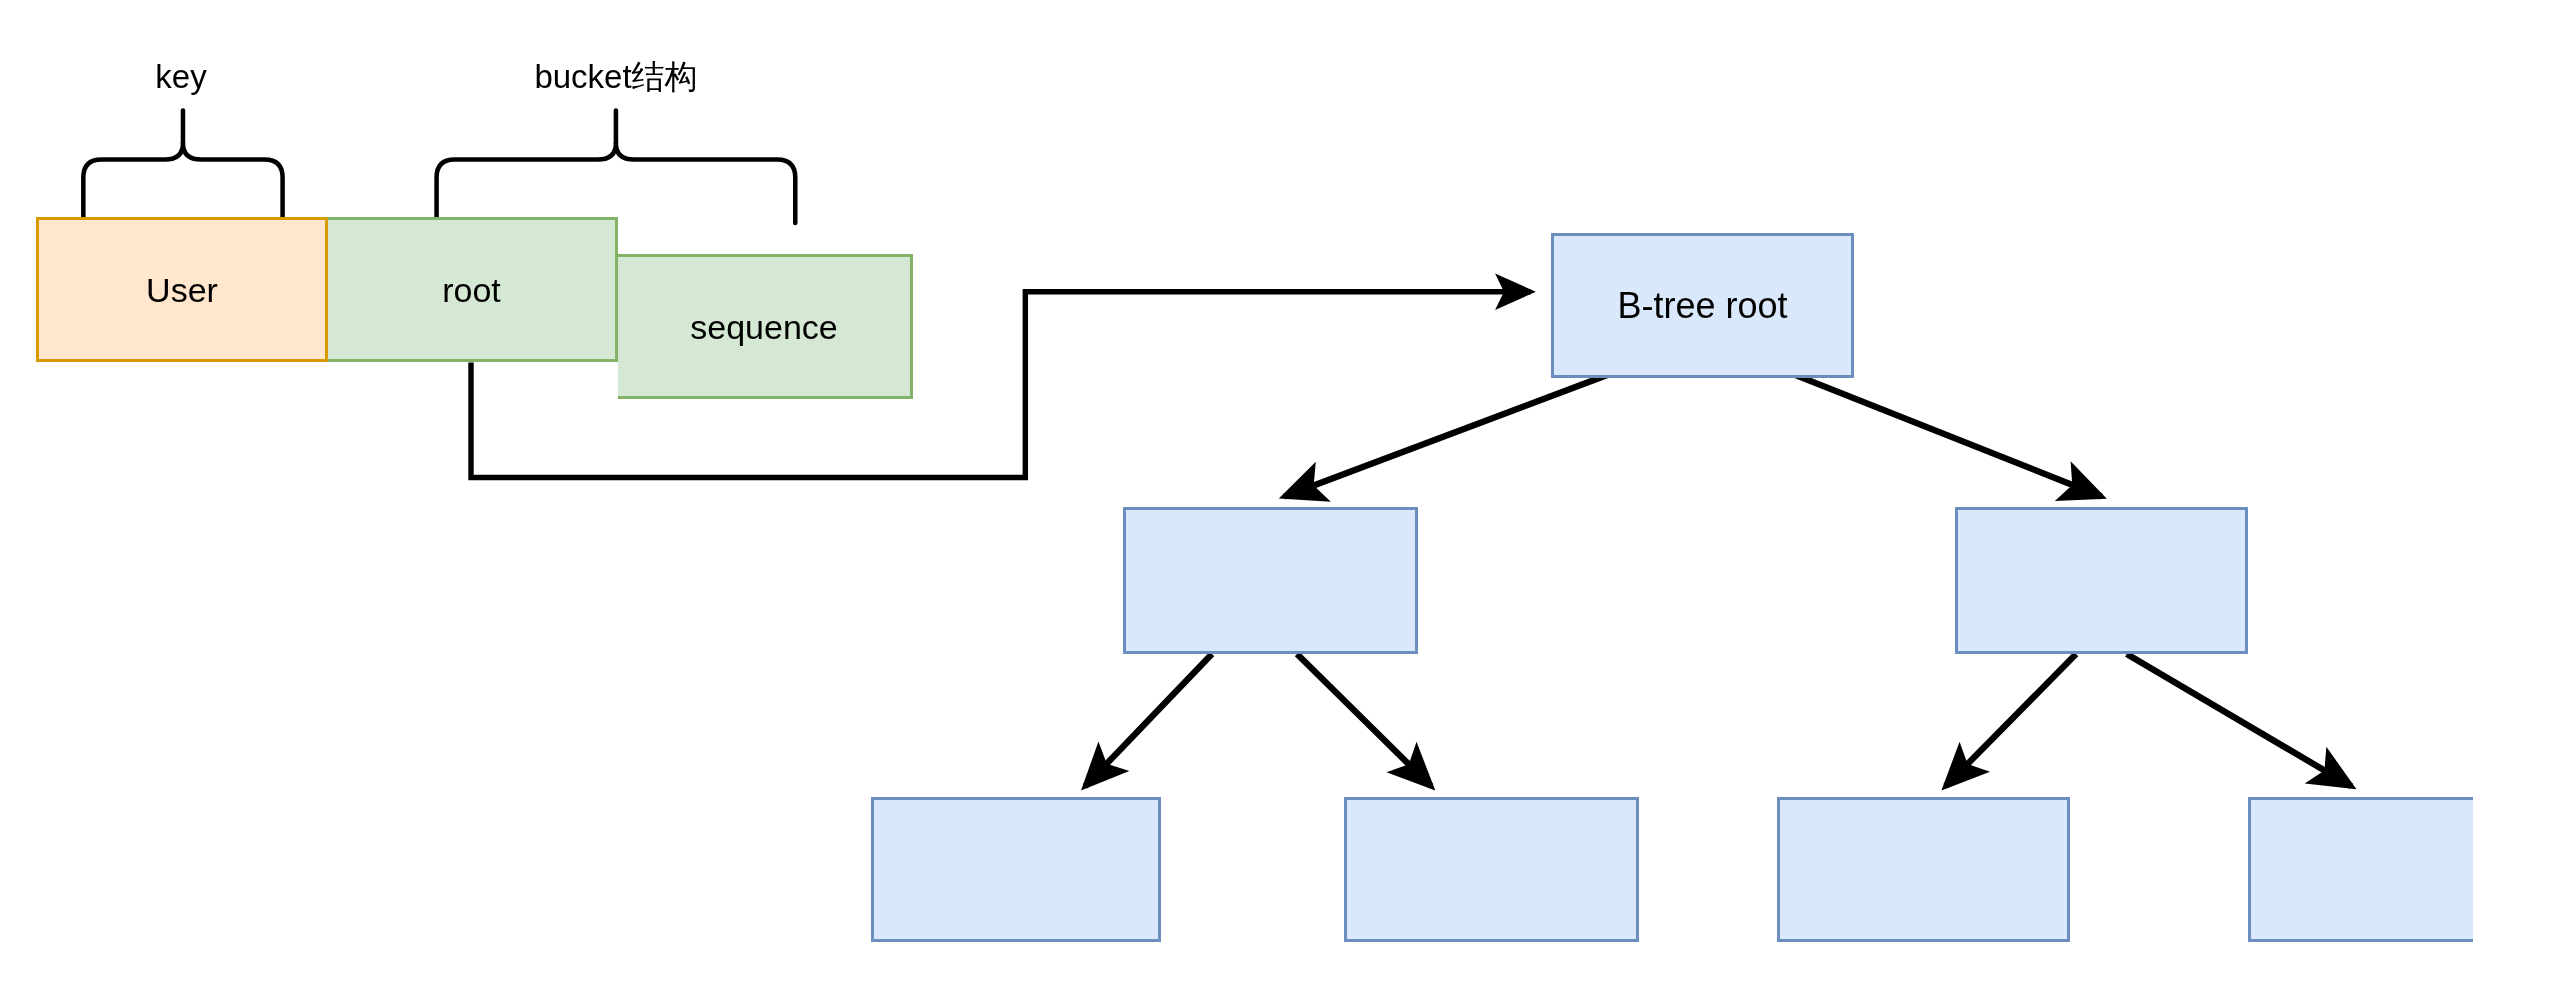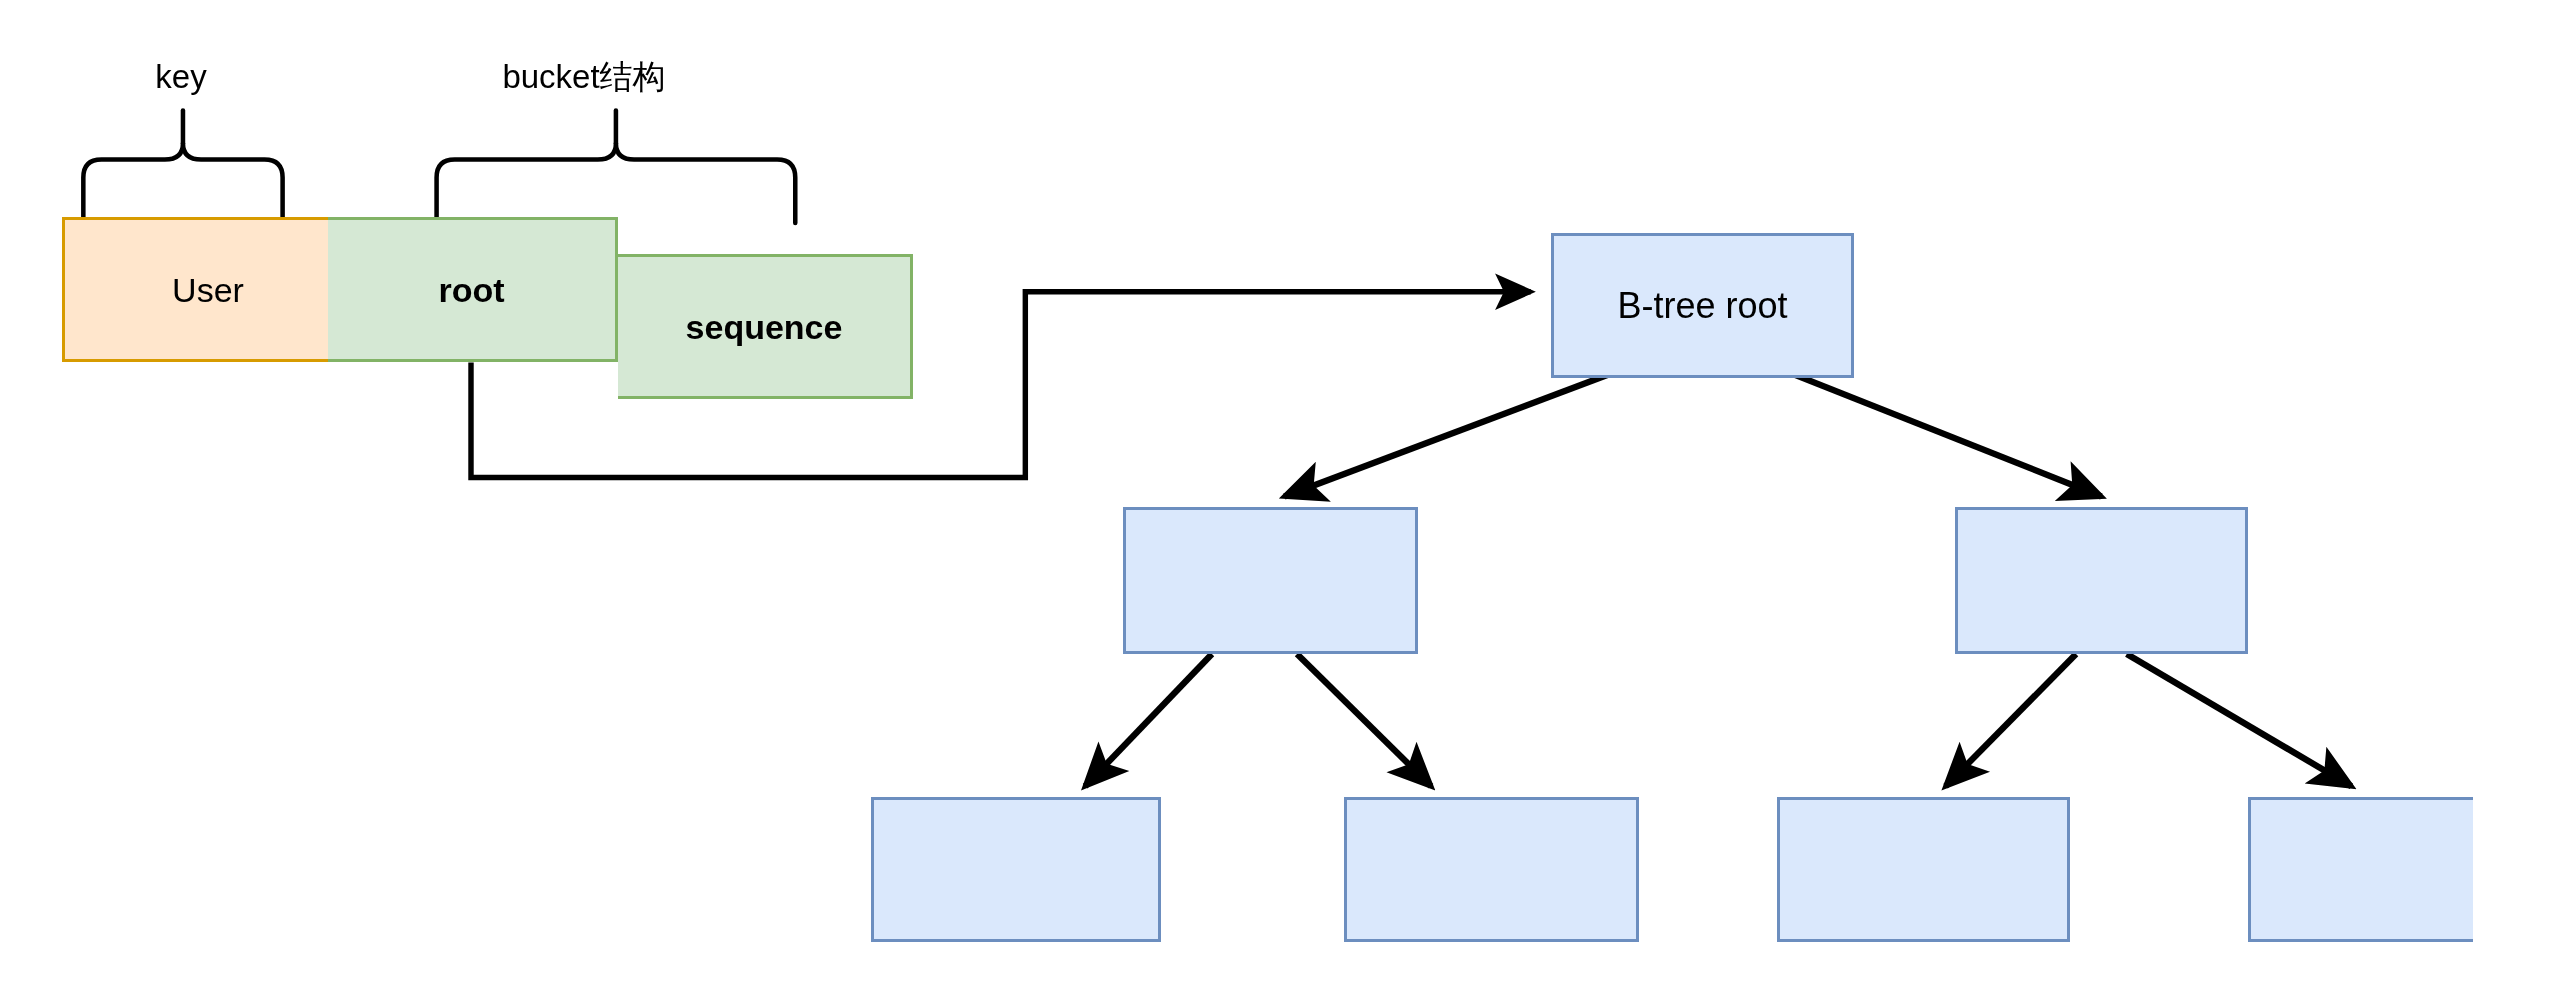--- a/index.html
+++ b/index.html
@@ -41,21 +41,20 @@
   .cell.key-cell {
     background: #ffe6cc;
     border: 3.6px solid #d79b00;
   }
   .cell.bucket-cell {
     background: #d5e8d4;
     border: 3.6px solid #82b366;
   }
   .cell.bucket-cell.no-left {
     border-left: none;
-    font-weight: bold;
   }
 
   
   .node {
     position: absolute;
     box-sizing: border-box;
     background: #dae8fc;
     border: 3.6px solid #6c8ebf;
     display: flex;
     align-items: center;
@@ -139,23 +138,23 @@
 
     <path d="M 1432 722 L 1580 868" fill="none" stroke="#000000" stroke-width="7" marker-end="url(#arrowhead)"></path>
 
     <path d="M 2292 722 L 2148 868" fill="none" stroke="#000000" stroke-width="7" marker-end="url(#arrowhead)"></path>
 
     <path d="M 2348 722 L 2596 868" fill="none" stroke="#000000" stroke-width="7" marker-end="url(#arrowhead)"></path>
   </svg>
 
   <div class="caption" style="left:181px; top:60px;">key</div>
 
-  <div class="caption" style="left:584px; top:60px;">bucket结构</div>
+  <div class="caption" style="left:616px; top:60px;">bucket结构</div>
 
-  <div class="cell key-cell" style="left:36px; top:217px; width:292px; height:145px;margin-left:26px;">User</div>
+  <div class="cell key-cell" style="left:36px; top:217px; width:292px; height:145px;">User</div>
 
   <div class="cell bucket-cell no-left" style="left:328px; top:217px; width:290px; height:145px;">root</div>
 
   <div class="cell bucket-cell no-left" style="left:618px; top:217px; width:295px; height:145px;margin-top:37px;">sequence</div>
 
   <div class="node" style="left:1551px; top:217px; width:303px; height:145px;margin-top:16px;">B-tree root</div>
 
   <div class="node" style="left:1123px; top:507px; width:295px; height:147px;"></div>
 
   <div class="node" style="left:1955px; top:507px; width:293px; height:147px;"></div>

